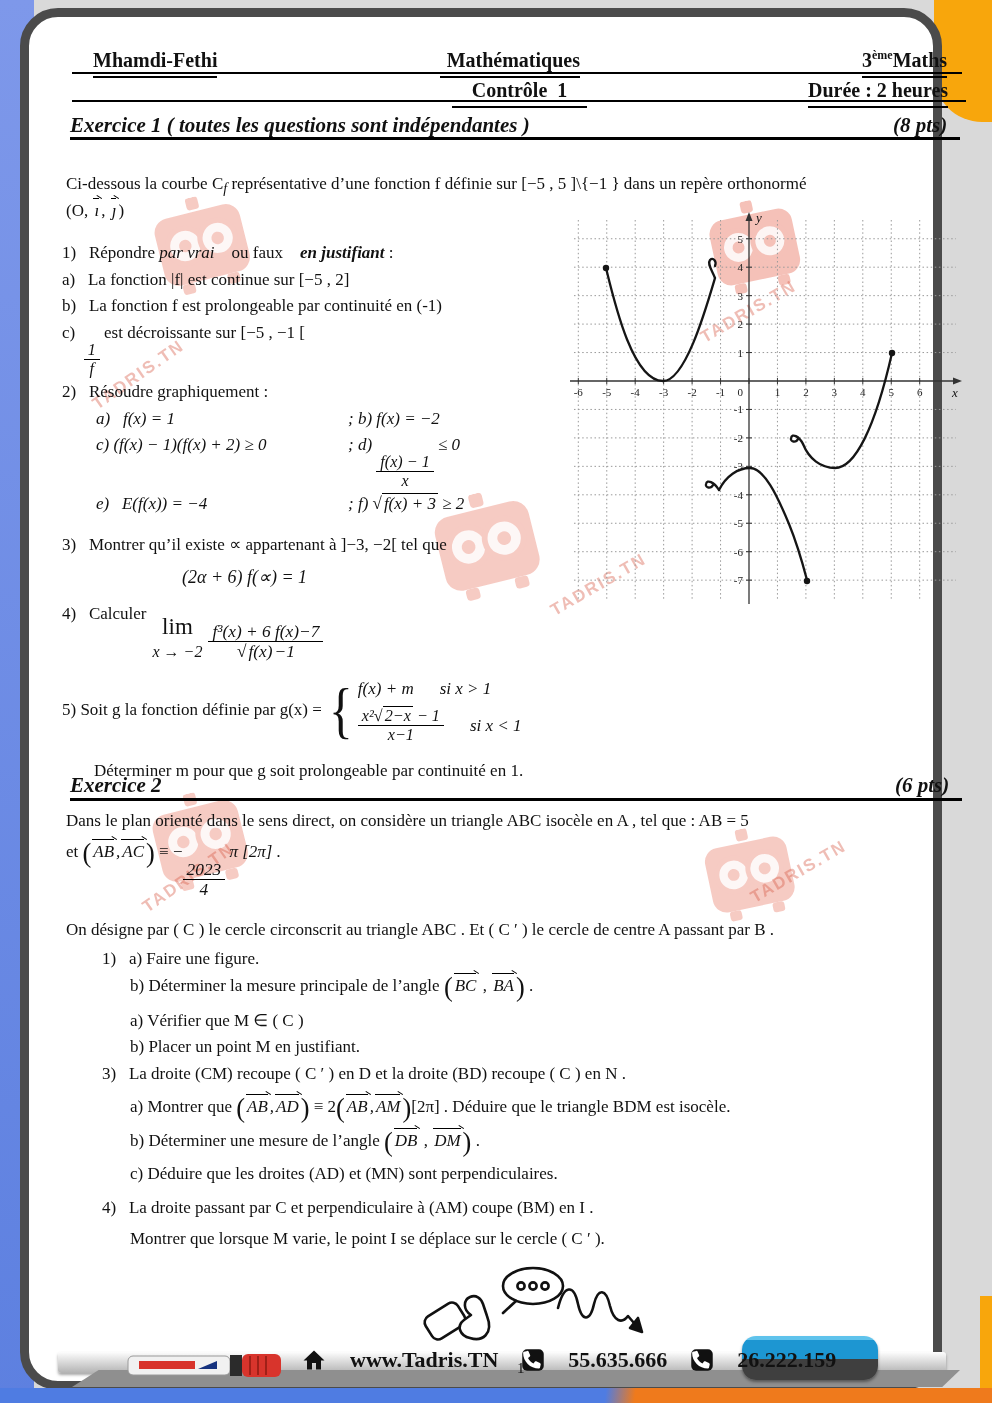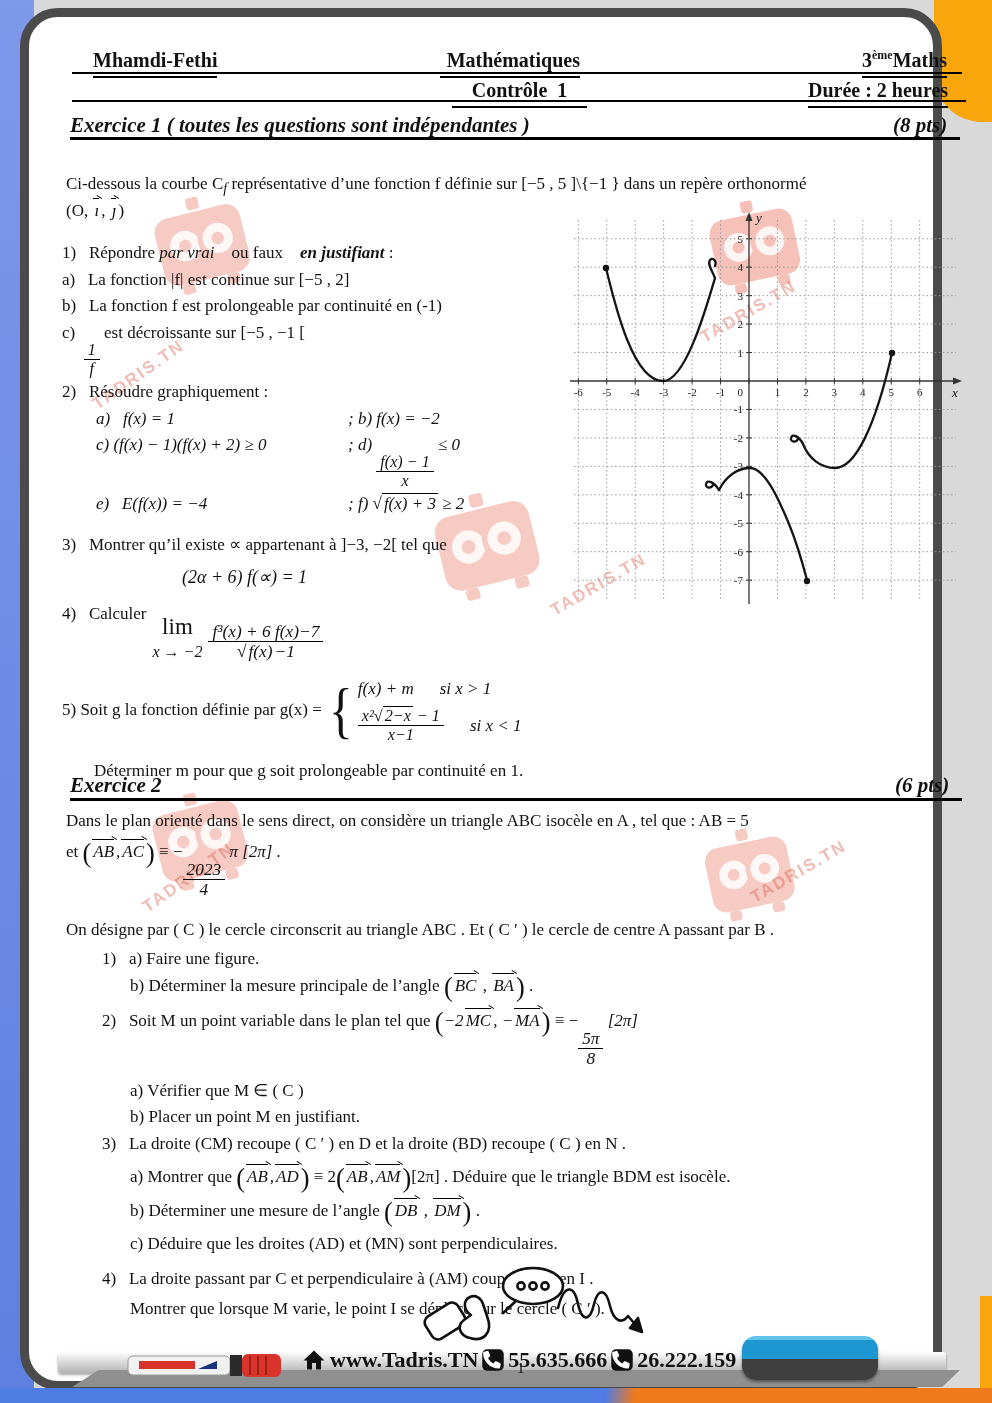--- a/index.html
+++ b/index.html
@@ -57,21 +57,21 @@
   .cdot{fill:#151515}
   
   .tray1{left:58px;top:1352px;width:888px;height:21px;background:linear-gradient(#fdfdfd,#b3b3b3);
          border-radius:3px;box-shadow:0 2px 3px rgba(0,0,0,.35);z-index:4}
   .tray2{left:72px;top:1370px;width:888px;height:17px;background:#8f8f8f;z-index:4;
          clip-path:polygon(3% 0,100% 0,98% 100%,0 100%)}
   .eraser{left:742px;top:1336px;width:136px;height:44px;border-radius:14px;z-index:5;
           background:linear-gradient(180deg,#5fc3ec 0 10%,#1d96d2 10% 52%,#3f3f3f 52% 100%);
           box-shadow:0 2px 3px rgba(0,0,0,.4)}
   .marker{left:126px;top:1350px;z-index:5}
-  .footer-line{left:302px;top:1344px;z-index:5;display:flex;align-items:center;gap:4px;
+  .footer-line{left:302px;top:1344px;z-index:5;display:flex;align-items:center;gap:24px;
                font-weight:bold;font-size:22px;white-space:nowrap}
   .pagenum{left:517px;top:1358px;z-index:6;font-size:15px}
   .doodle{left:418px;top:1266px;z-index:5}
   .icon-sq{display:inline-flex}
 </style>
 </head>
 <body>
 
 <svg width="0" height="0" style="position:absolute">
   <defs>
@@ -282,24 +282,20 @@
     <div class="ln">Dans le plan orienté dans le sens direct, on considère un triangle  ABC  isocèle en  A , tel que :  AB = 5</div>
     <div class="ln" style="margin-top:4px"><span>et </span><span class="bigp">(</span><span class="vec">AB</span><span class="mi">,</span><span class="vec">AC</span><span class="bigp">)</span><span> ≡ −</span><span class="frac" style="font-size:1.02em">
           <span class="num">2023</span>
           <span class="den">4</span>
         </span><span class="mi"> π [2π]   .</span></div>
     <div class="ln" style="margin-top:16px">On désigne par ( C ) le cercle circonscrit au triangle  ABC . Et ( C ′ ) le cercle de centre  A  passant par  B .</div>
 
     <div style="padding-left:36px;margin-top:3px">
       <div class="ln">1)&nbsp;&nbsp; a) Faire une figure.</div>
       <div class="ln" style="padding-left:28px"><span>b) Déterminer la mesure principale de l’angle  </span><span class="bigp">(</span><span class="vec">BC</span><span> , </span><span class="vec">BA</span><span class="bigp">)</span><span> .</span></div>
-      <div class="ln" style="margin-top:8px"><span>2)&nbsp;&nbsp; Soit M  un point variable dans le plan tel que </span><span class="bigp">(</span><span class="mi">−2</span><span class="vec">MC</span><span class="mi">, −</span><span class="vec">MA</span><span class="bigp">)</span><span> ≡ −</span><span class="frac" style="font-size:1.02em">
-            <span class="num">5π</span>
-            <span class="den">8</span>
-          </span><span class="mi"> [2π]</span></div>
       <div class="ln" style="padding-left:28px;margin-top:8px">a) Vérifier que M ∈ ( C )</div>
       <div class="ln" style="padding-left:28px">b) Placer un point M  en justifiant.</div>
       <div class="ln">3)&nbsp;&nbsp; La droite (CM)  recoupe ( C ′ ) en  D  et la droite (BD)  recoupe ( C ) en  N .</div>
       <div class="ln" style="padding-left:28px;margin-top:6px"><span>a) Montrer que </span><span class="bigp">(</span><span class="vec">AB</span><span class="mi">,</span><span class="vec">AD</span><span class="bigp">)</span><span> ≡ 2</span><span class="bigp">(</span><span class="vec">AB</span><span class="mi">,</span><span class="vec">AM</span><span class="bigp">)</span><span>[2π]   . Déduire que le triangle  BDM   est isocèle.</span></div>
       <div class="ln" style="padding-left:28px;margin-top:8px"><span>b) Déterminer une mesure de l’angle </span><span class="bigp">(</span><span class="vec">DB</span><span> , </span><span class="vec">DM</span><span class="bigp">)</span><span> .</span></div>
       <div class="ln" style="padding-left:28px;margin-top:6px">c) Déduire que les droites (AD)  et (MN)  sont perpendiculaires.</div>
       <div class="ln" style="margin-top:8px">4)&nbsp;&nbsp; La droite passant par  C  et perpendiculaire à (AM)  coupe (BM)  en  I  .</div>
       <div class="ln" style="padding-left:28px;margin-top:4px">Montrer que lorsque  M  varie, le point  I  se déplace sur le cercle ( C ′ ).</div>
     </div>
   </div>

